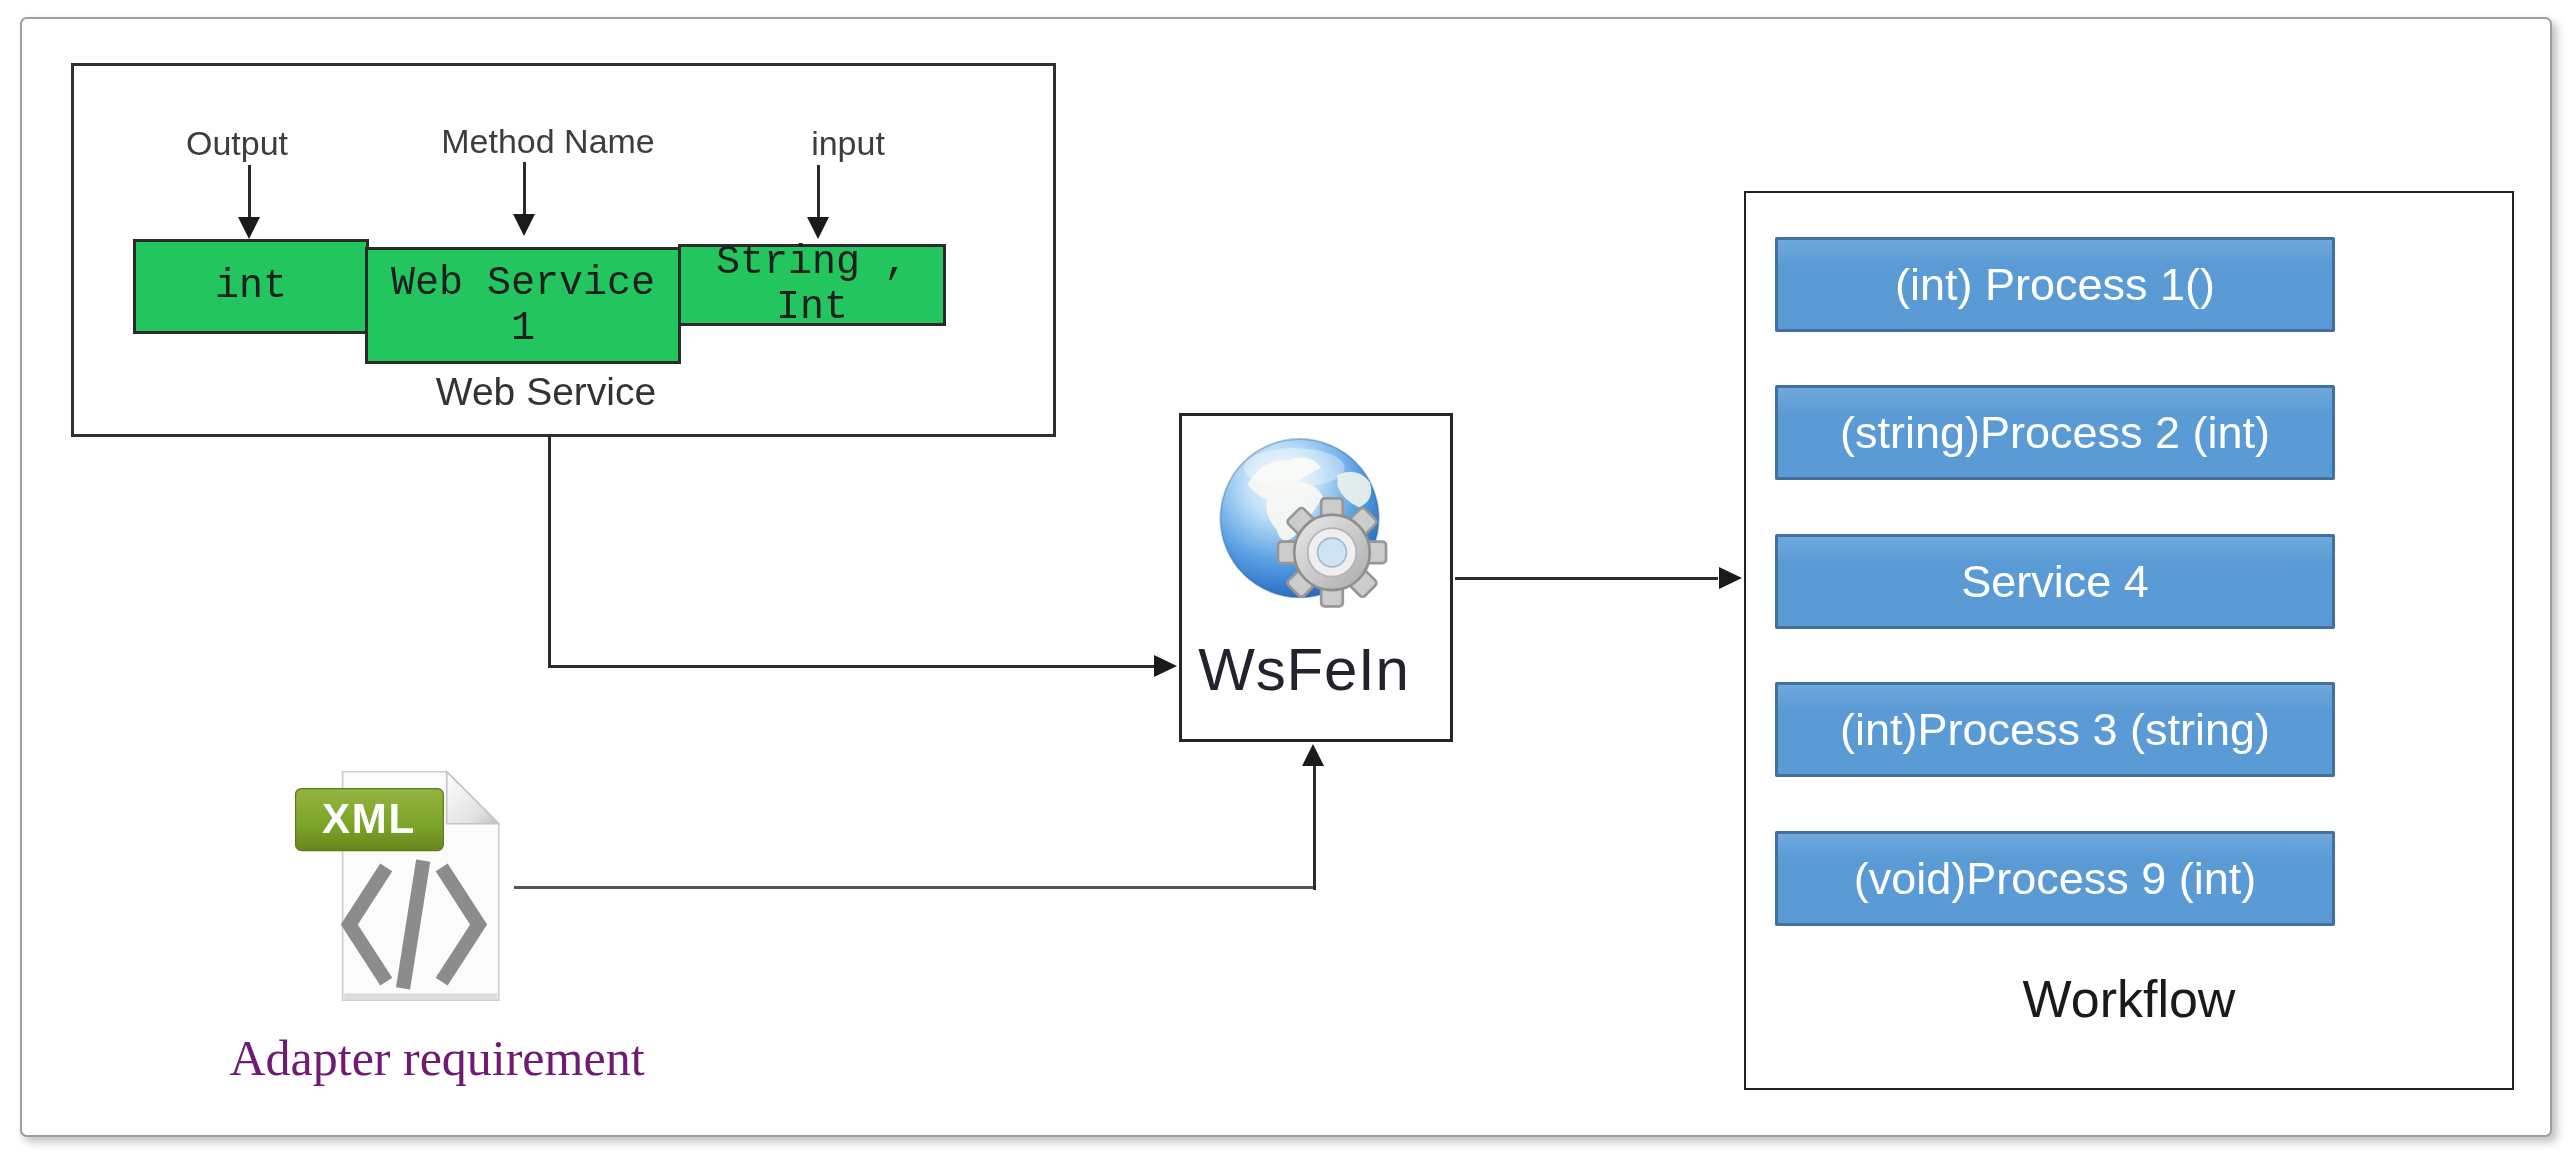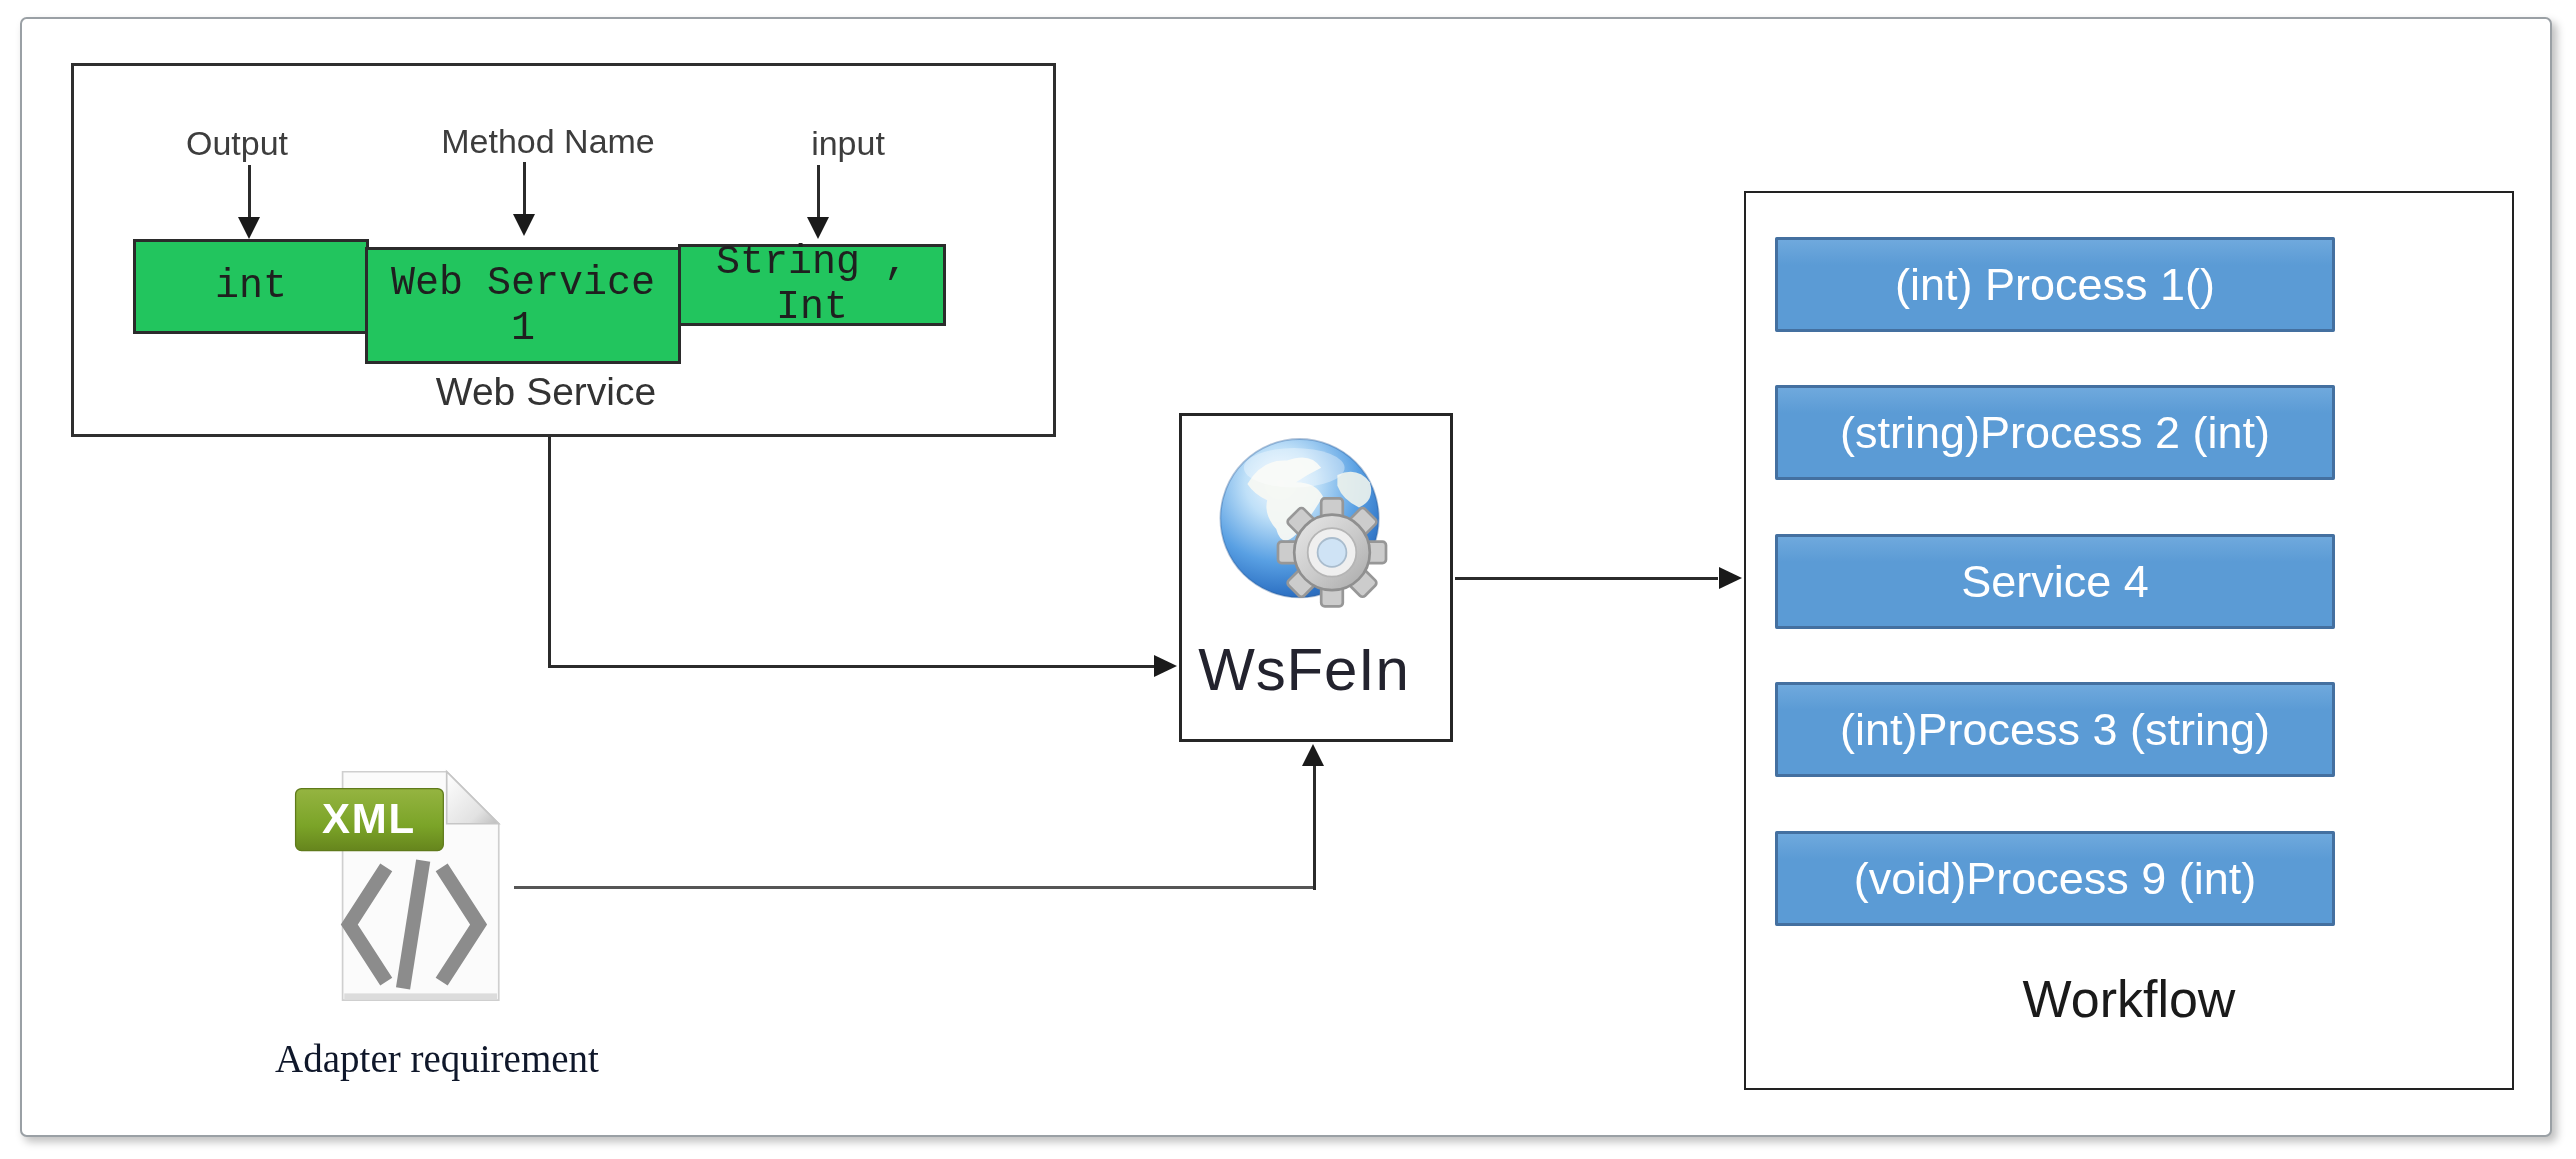--- a/index.html
+++ b/index.html
@@ -42,21 +42,21 @@
   .sig-cell{border:3.4px solid #2b2b2b;background:#22c55e;
     font-family:Liberation Mono, monospace;font-size:40px;color:#1f1f1f;}
   .ws-caption{font-size:39px;color:#333333;}
 
   
   .tf-box{left:1179px;top:413px;width:274px;height:329px;border:3.4px solid #262626;background:#fff;}
   .tf-label{font-size:60px;color:#23232e;letter-spacing:0.8px;}
 
   
   .badge-text{font-size:42px;font-weight:bold;color:#ffffff;letter-spacing:1.7px;}
-  .adapter-caption{font-family:"Liberation Serif", serif;font-size:39px;color:#0f172a;}
+  .adapter-caption{font-family:"Liberation Serif", serif;font-size:50px;color:#701a75;}
 
   
   .wf-box{left:1744px;top:191px;width:770px;height:899px;border:2.5px solid #222222;background:#fff;}
   .activity{
     left:1775px;width:560px;height:95px;
     background:linear-gradient(180deg,#6fa9dd 0%,#5b9bd5 28%,#5b9bd5 100%);
     border:3.4px solid #4470a0;border-radius:1.7px;
     color:#ffffff;font-size:45px;
   }
   .wf-caption{font-size:52px;color:#1a1a1a;}

